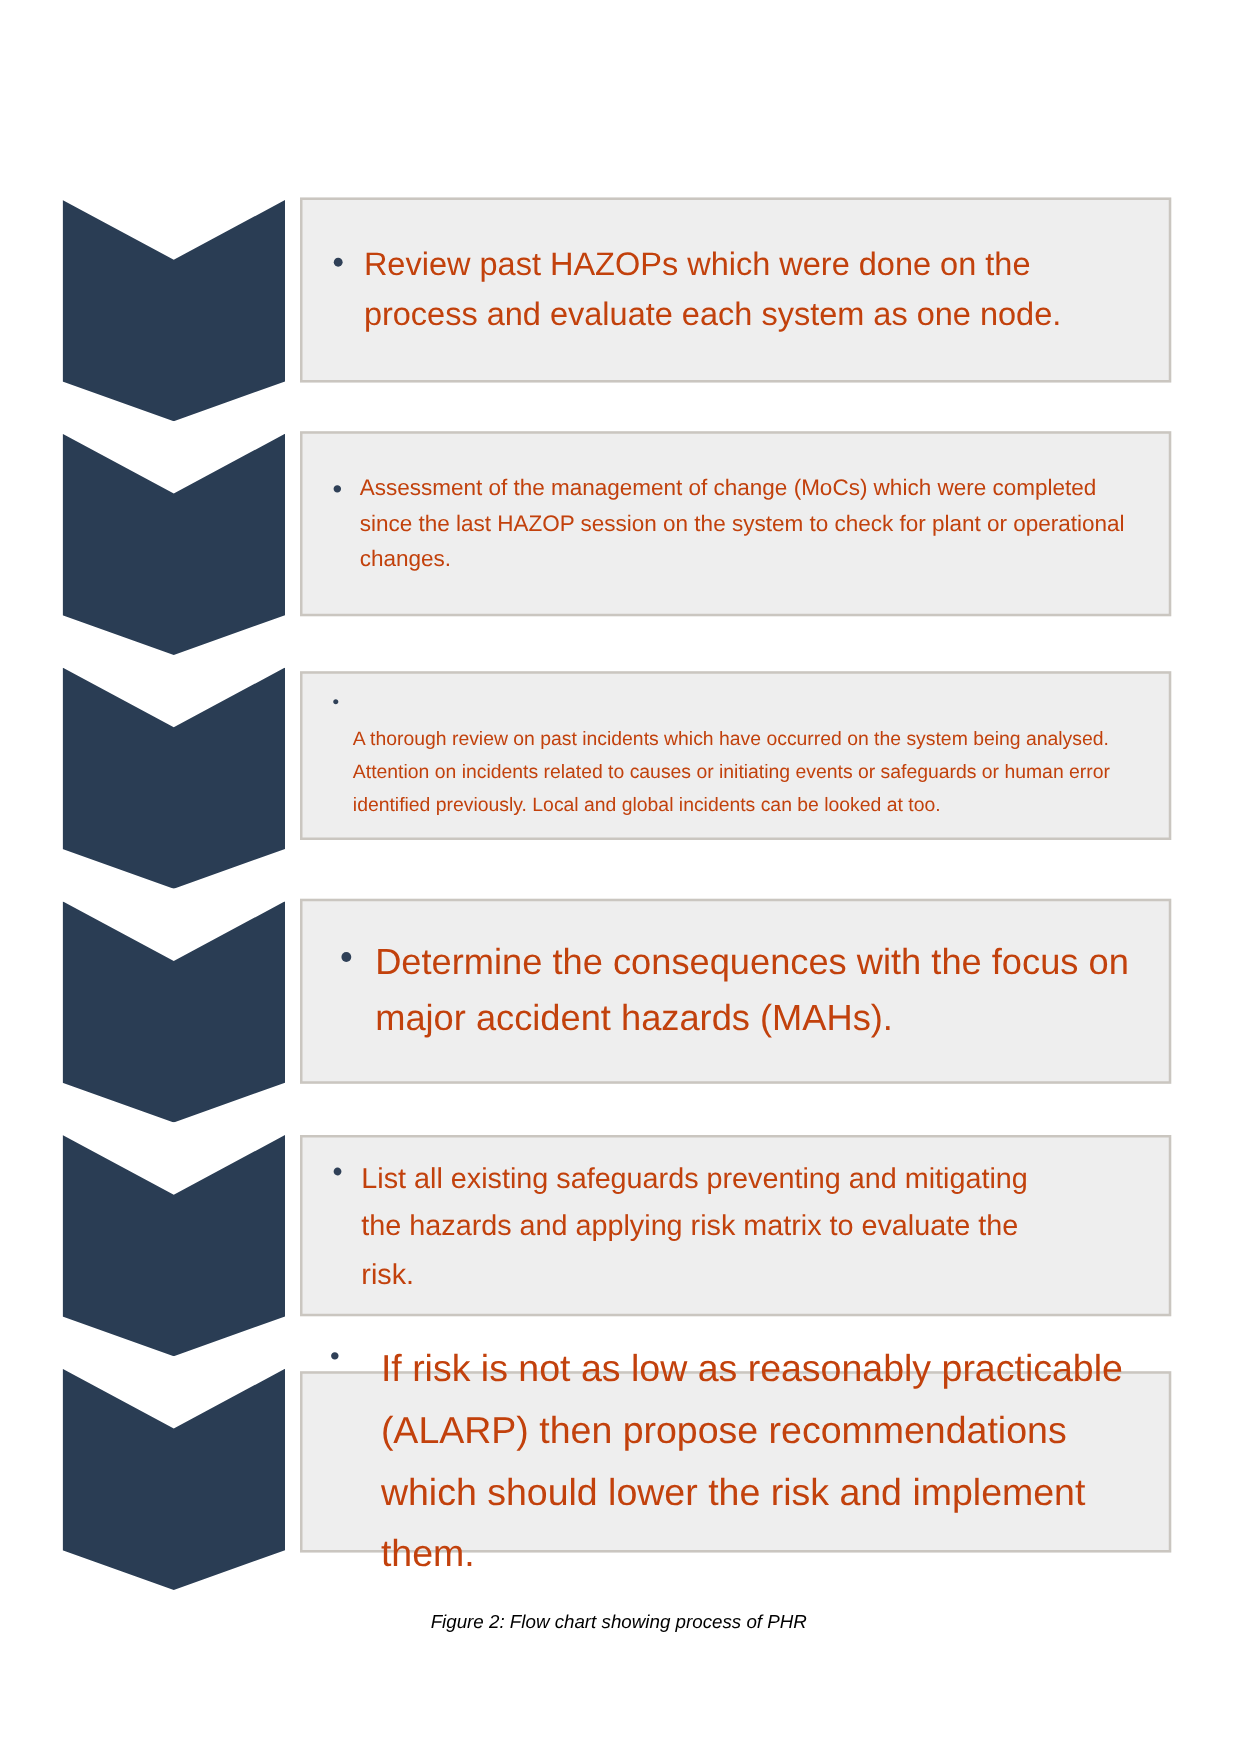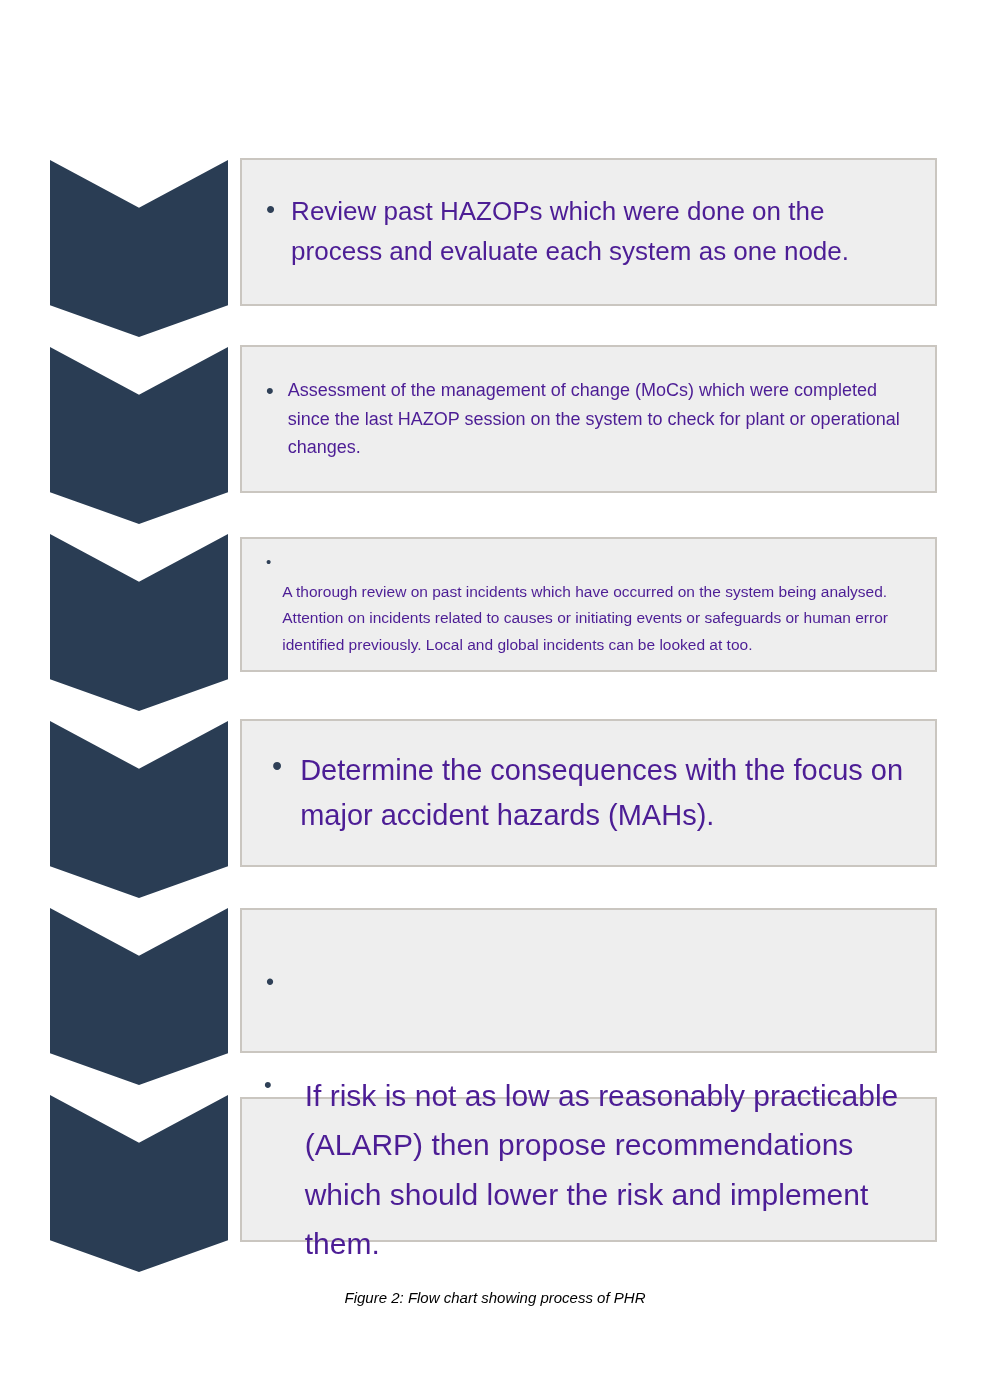--- a/index.html
+++ b/index.html
@@ -62,21 +62,21 @@
     box-sizing: border-box;
   }
 
   .bullet-dot {
     color: #2f4057;
     flex: 0 0 auto;
     line-height: 1;
   }
 
   .bullet-text {
-    color: #4c1d95;
+    color: #c2410c;
     font-family: "Liberation Sans", sans-serif;
   }
 
   
   #figure-caption {
     position: absolute;
     left: 0;
     top: 1289px;
     width: 990px;
     text-align: center;
@@ -130,20 +130,21 @@
       <span class="bullet-text" style="font-size:29px; line-height:1.55;">Determine the consequences with the focus on major accident hazards (MAHs).</span>
     </div>
   </div>
 
   <div class="chevron" style="top:908px;"></div>
   <div class="chevron-label" style="top:1000px; font-size:15px;">SAFEGUARDS</div>
 
   <div class="content-box" style="top:908px; height:145px; padding:0 26px 0 24px;">
     <div class="bullet-row" style="gap:15px;">
       <span class="bullet-dot" style="font-size:23px; padding-top:3px;">•</span>
+      <span class="bullet-text" style="font-size:23px; line-height:1.67; display:block; max-width:560px;">List all existing safeguards preventing and mitigating the hazards and applying risk matrix to evaluate the risk.</span>
     </div>
   </div>
 
   <div class="chevron" style="top:1095px;"></div>
   <div class="chevron-label" style="top:1185px; font-size:14.5px;">RECOMMENDATIONS</div>
 
   <div class="content-box" style="top:1097px; height:145px; padding:0 16px 0 22px;">
     <div class="bullet-row" style="gap:13px;">
       <span class="bullet-dot" style="font-size:22px; padding-top:3px;">•</span>
       <span class="bullet-text" style="font-size:30px; line-height:1.65;margin-left:20px;">If risk is not as low as reasonably practicable (ALARP) then propose recommendations which should lower the risk and implement them.</span>

